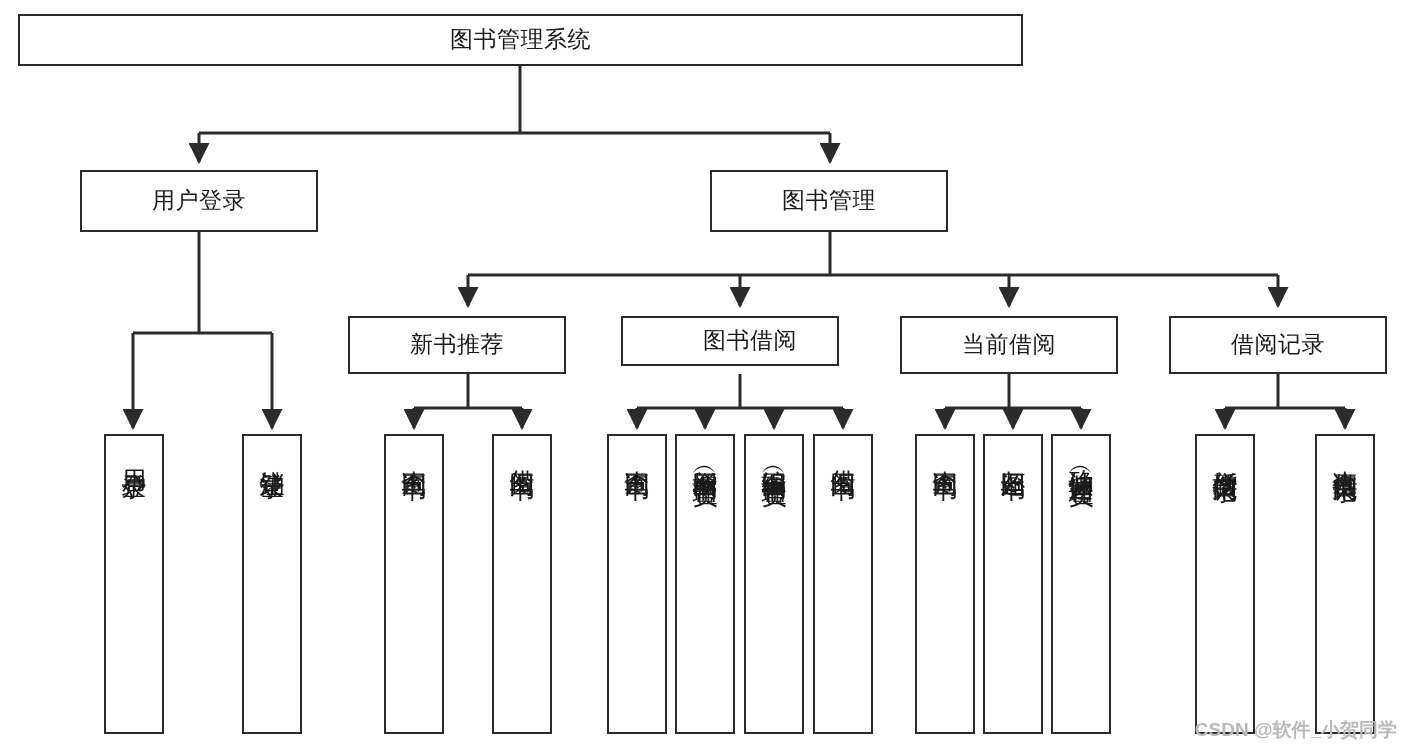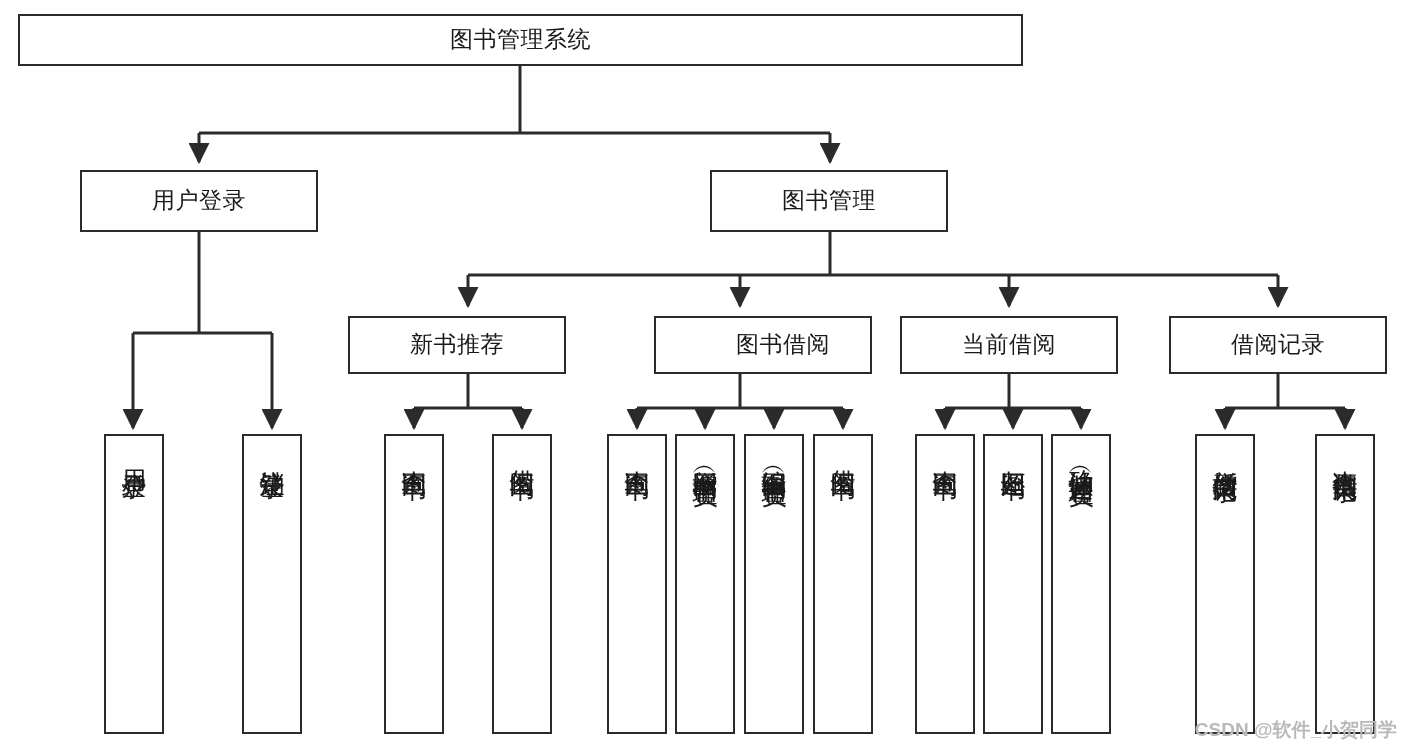--- a/index.html
+++ b/index.html
@@ -139,21 +139,21 @@
   <div class="node horiz" style="left:80px; top:170px; width:238px; height:62px;">
     <span class="label">用户登录</span>
   </div>
   <div class="node horiz" style="left:710px; top:170px; width:238px; height:62px;">
     <span class="label">图书管理</span>
   </div>
 
   <div class="node horiz" style="left:348px; top:316px; width:218px; height:58px;">
     <span class="label">新书推荐</span>
   </div>
-  <div class="node horiz" style="left:654px; top:316px; width:218px; height:58px;padding-left:40px;">
+  <div class="node horiz" style="left:621px; top:316px; width:218px; height:50px;padding-left:40px;">
     <span class="label">图书借阅</span>
   </div>
   <div class="node horiz" style="left:900px; top:316px; width:218px; height:58px;align-items:center;">
     <span class="label">当前借阅</span>
   </div>
   <div class="node horiz" style="left:1169px; top:316px; width:218px; height:58px;">
     <span class="label">借阅记录</span>
   </div>
 
   <div class="node vert" style="left:104px; top:434px; width:60px; height:300px;">

